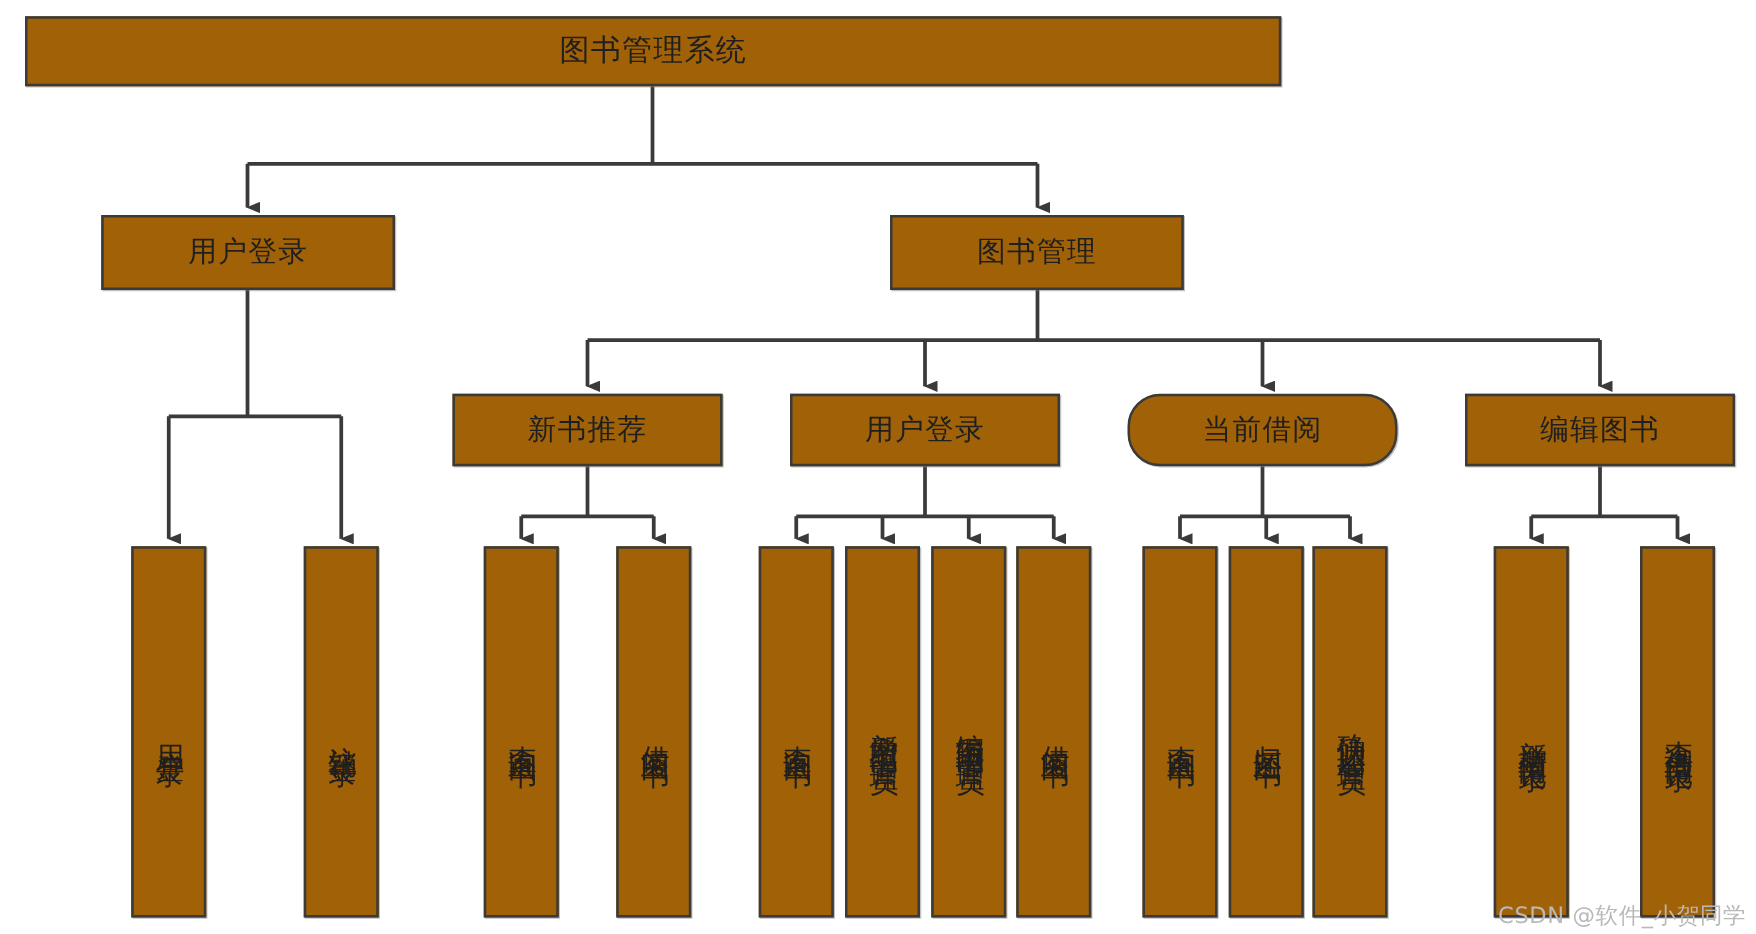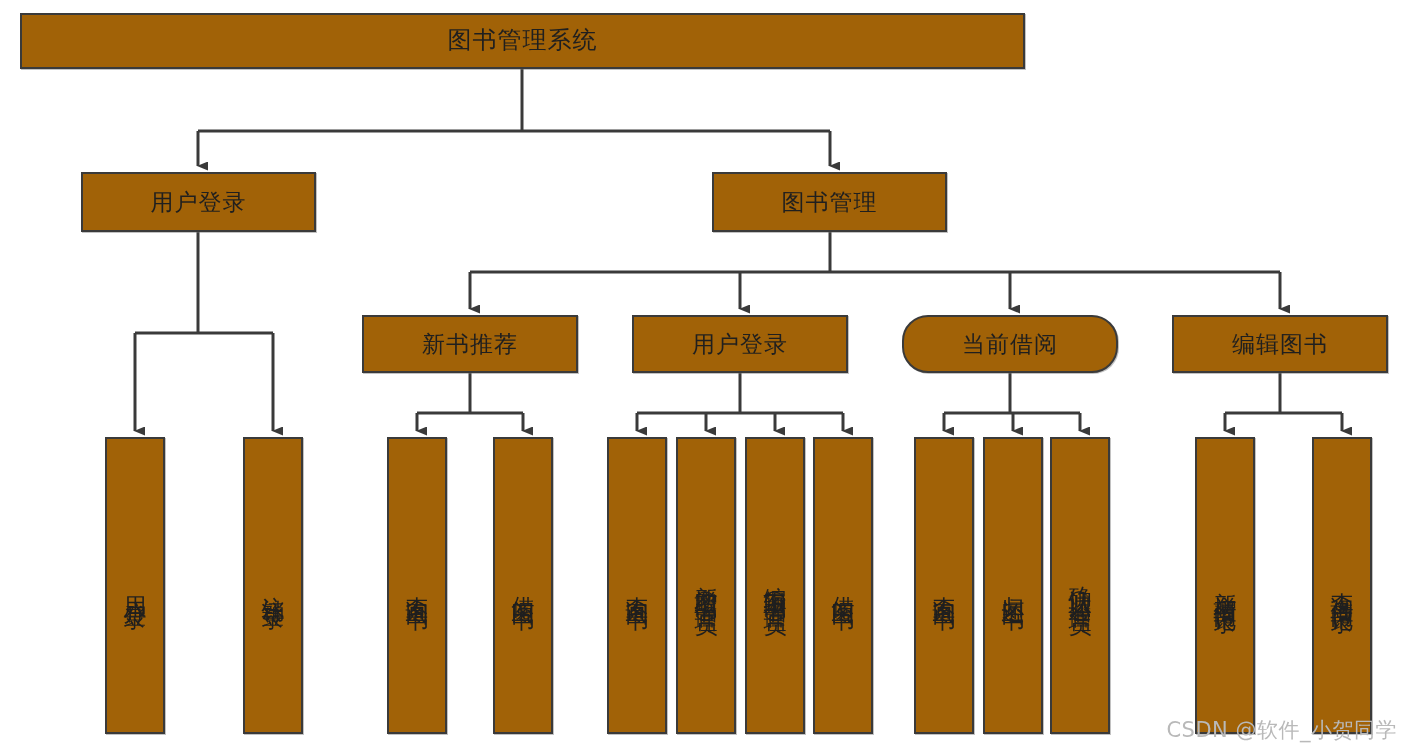--- a/index.html
+++ b/index.html
@@ -46,21 +46,21 @@
     letter-spacing:4px;
     line-height:1;
     white-space:normal;
     max-height:100%;
   }
 
   .watermark{
     position:absolute;
     right:8px;
     bottom:3px;
-    font-size:21px;
+    font-size:18px;
     color:#b9b9b9;
     white-space:nowrap;
     letter-spacing:.5px;
     pointer-events:none;
   }
 </style>
 </head>
 <body>
 
 <div id="diagram-root">

